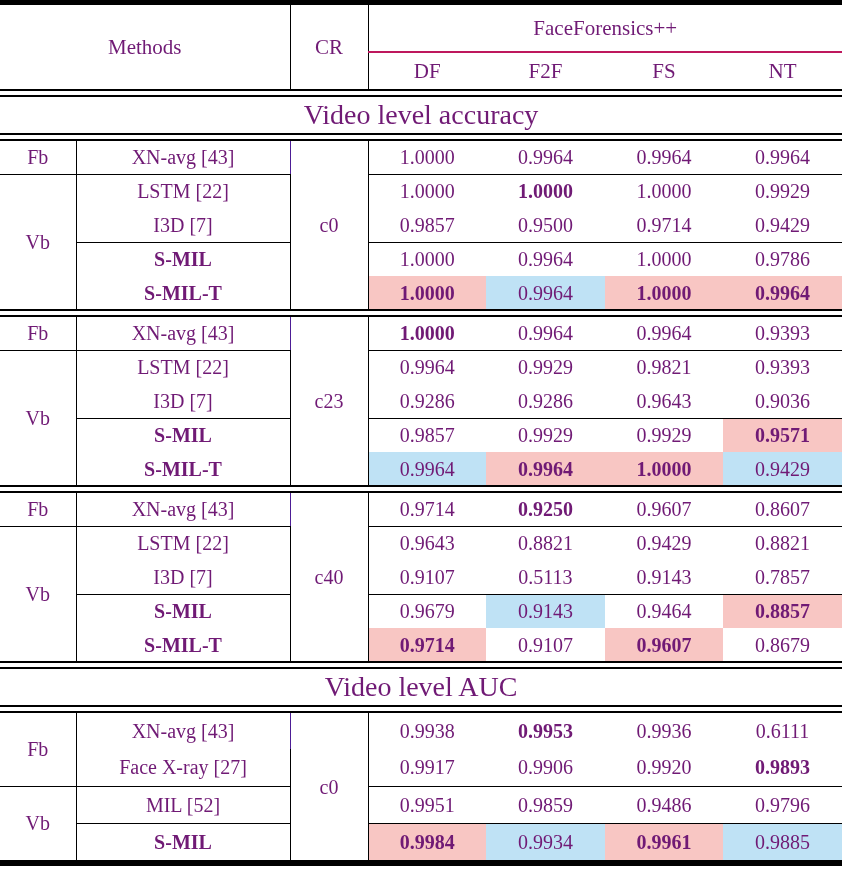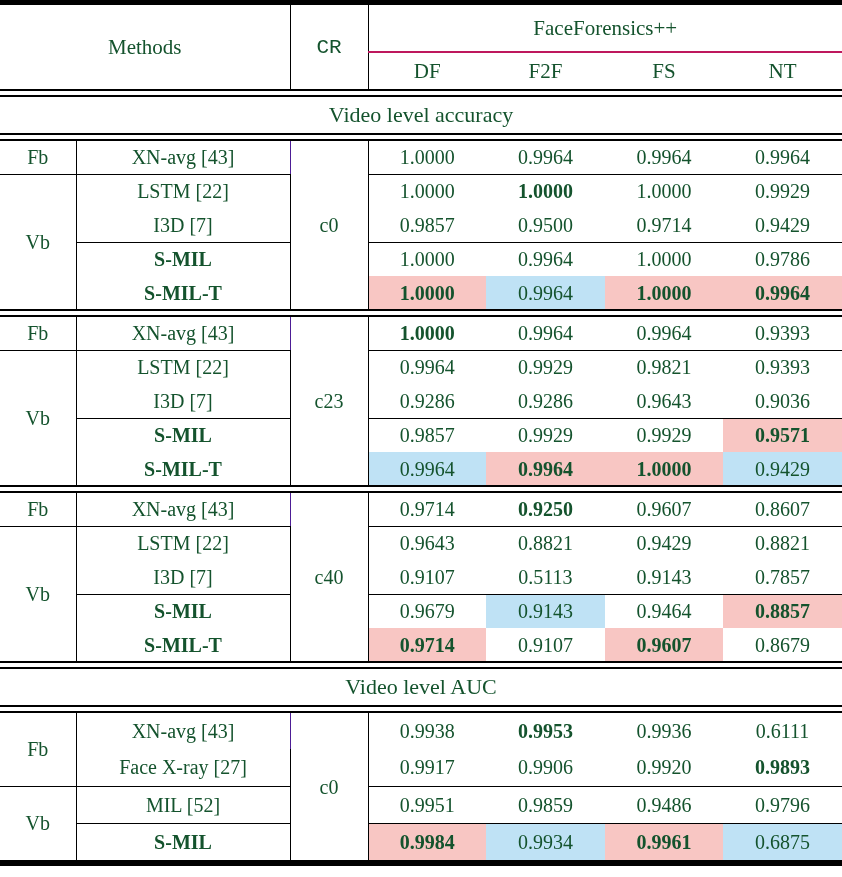--- a/index.html
+++ b/index.html
@@ -6,21 +6,21 @@
     margin: 0;
     padding: 0;
     background: #ffffff;
   }
   .table-wrap {
     width: 842px;
     box-sizing: border-box;
     border-top: 5px solid #000;
     border-bottom: 6px solid #000;
     font-family: "Liberation Serif", serif;
-    color: #14532d;
+    color: #701a75;
     background: #fff;
   }
   table {
     width: 100%;
     border-collapse: collapse;
     table-layout: fixed;
   }
   td {
     text-align: center;
     vertical-align: middle;
@@ -28,32 +28,32 @@
     font-size: 20px;
     line-height: 1;
     overflow: hidden;
     white-space: nowrap;
   }
   
   thead tr.h1 { height: 47px; }
   thead tr.h2 { height: 38px; margin-top: 44px; }
   td.hc { font-size: 21px; }
   td.methods-h { border-right: 1px solid #000; }
-  td.cr-h { border-right: 1px solid #000; font-family: Liberation Mono, monospace; }
+  td.cr-h { border-right: 1px solid #000; }
   td.dataset-h { border-bottom: 2px solid #be185d; }
   
   tr.rule td {
     height: 4px;
     border-top: 2px solid #000;
     border-bottom: 2px solid #000;
     background: #fff;
   }
   
   tr.sec { height: 38px; }
-  td.section-title { font-size: 22px; }
+  td.section-title { font-size: 28px; }
   
   tr.video-row { height: 34px; }
   tr.frame-row { height: 37px; }
   td.group { border-right: 1px solid #000; }
   td.method { border-right: 1px solid #4c1d95; }
   td.cr { border-left: 1px solid #000; border-right: 1px solid #000; }
   td.val.first { border-left: 1px solid #000; }
   td.hb { border-bottom: 1px solid #000; }
   .b { font-weight: bold; }
   .bg-p { background: #f8c6c3; }
@@ -247,17 +247,17 @@
           <td class="val first hb">0.9951</td>
           <td class="val hb">0.9859</td>
           <td class="val hb">0.9486</td>
           <td class="val hb">0.9796</td>
         </tr>
         <tr class="frame-row">
           <td class="method b">S-MIL</td>
           <td class="val first b bg-p">0.9984</td>
           <td class="val bg-b">0.9934</td>
           <td class="val b bg-p">0.9961</td>
-          <td class="val bg-b">0.6875</td>
+          <td class="val bg-b">0.9885</td>
         </tr>
       </tbody>
   </table>
 </div>
 
 </body></html>

